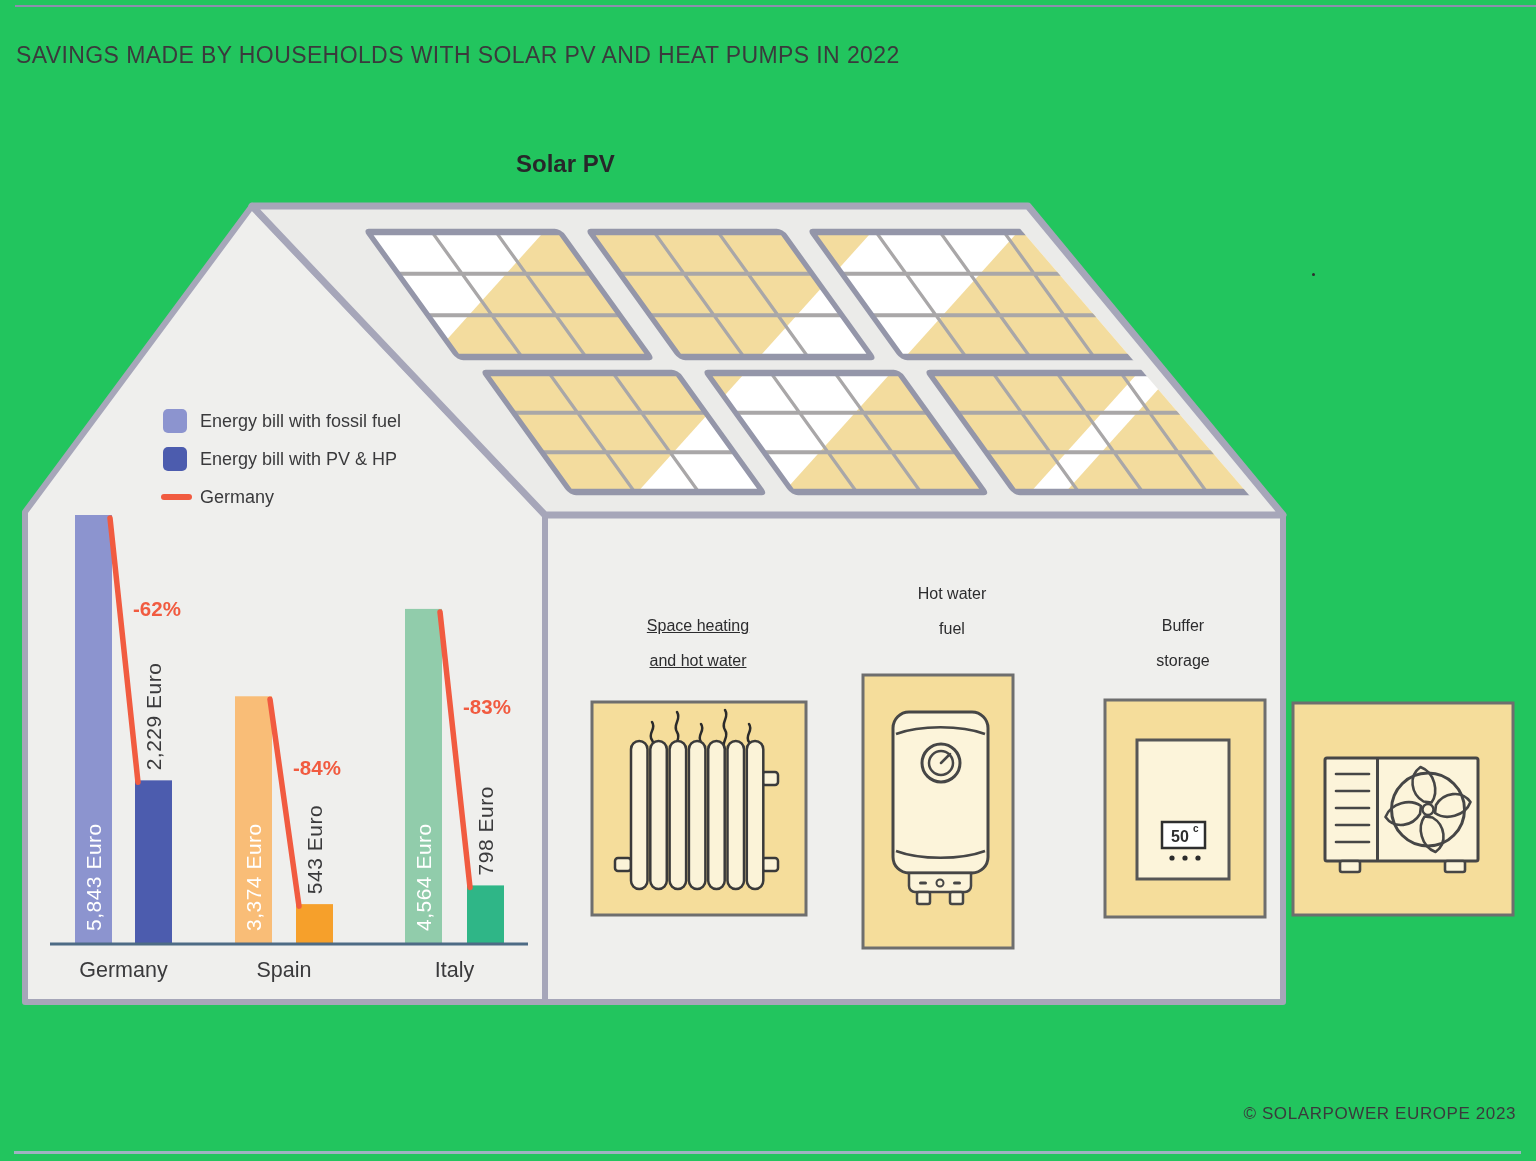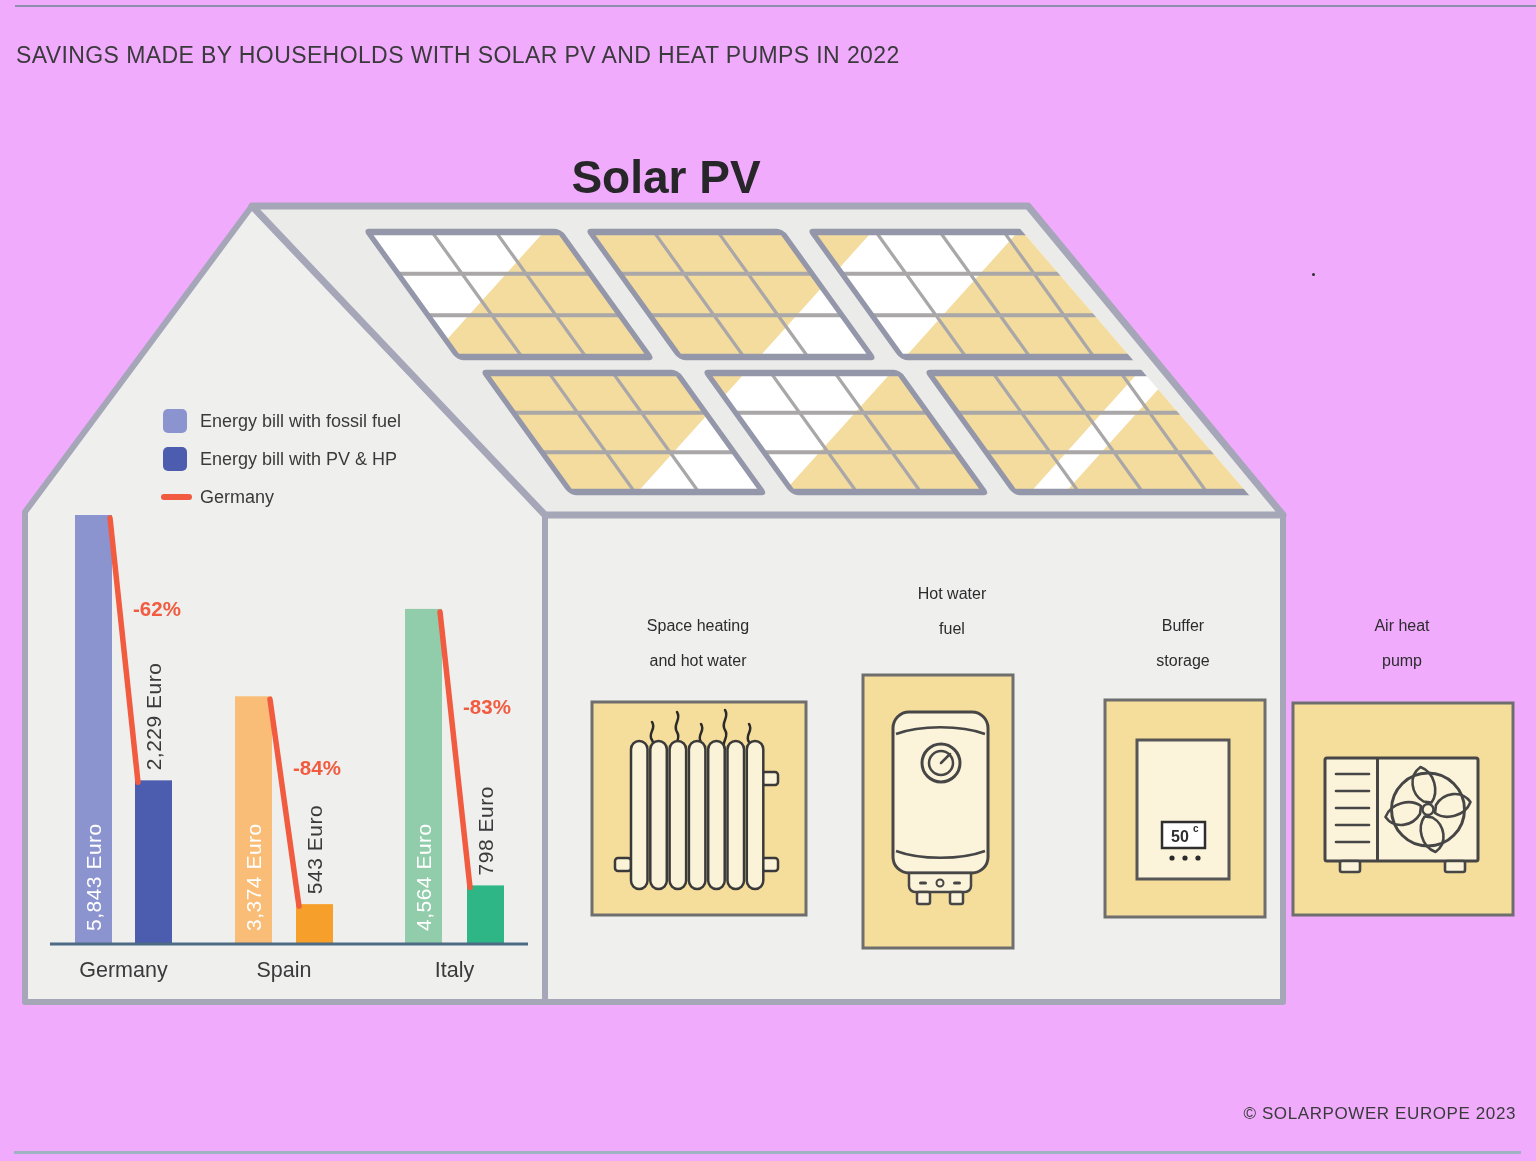--- a/index.html
+++ b/index.html
@@ -1,30 +1,30 @@
 <!DOCTYPE html>
 <html><head>
 <meta charset="utf-8">
 <style>
   html,body{margin:0;padding:0;background:#fff;}
-  .page{position:relative;width:1536px;height:1161px;background:#f0abfc;overflow:hidden;
+  .page{position:relative;width:1536px;height:1161px;background:#22c55e;overflow:hidden;
         font-family:"Liberation Sans",sans-serif;color:#3a3a3c;}
   .rule-top{position:absolute;left:15px;top:5px;width:1521px;height:2px;background:#8e8eae;}
   .rule-bottom{position:absolute;left:14px;top:1151px;width:1507px;height:3px;background:#9fb2c2;}
   .title{position:absolute;left:16px;top:42px;font-size:23px;letter-spacing:.4px;font-weight:500;color:#3a3a3c;}
-  .solar-pv{position:absolute;left:516px;top:150px;width:300px;text-align:center;
-            font-size:46px;font-weight:600;color:#27272a;}
+  .solar-pv{position:absolute;left:516px;top:150px;width:300px;
+            font-size:24px;font-weight:600;color:#27272a;}
   .house-svg{position:absolute;left:0;top:0;}
   .legend{position:absolute;left:163px;top:408px;}
   .legend-row{display:flex;align-items:center;height:26px;margin-bottom:12px;}
   .swatch{width:24px;height:24px;border-radius:5px;margin-right:13px;flex:0 0 auto;}
   .swatch-line{width:31px;height:6px;border-radius:3px;margin-right:8px;margin-left:-2px;flex:0 0 auto;}
   .legend-label{font-size:18px;color:#3a3a3c;white-space:nowrap;}
   .appl-label{position:absolute;text-align:center;font-size:16px;line-height:35px;color:#2c2c2e;font-weight:500;}
-  #lbl-space{left:568px;top:608px;width:260px;}
+  #lbl-space{left:568px;top:608px;width:260px;text-decoration:underline;}
   #lbl-tank{left:852px;top:576px;width:200px;}
   #lbl-buffer{left:1083px;top:608px;width:200px;}
   #lbl-pump{left:1300px;top:608px;width:204px;}
   .copyright{position:absolute;right:20px;top:1104px;font-size:17px;letter-spacing:.6px;color:#3a3a3c;}
   .stray-dot{position:absolute;left:1312px;top:273px;width:3px;height:3px;border-radius:50%;background:#2e2e2e;}
   svg text{font-family:"Liberation Sans",sans-serif;}
 </style>
 </head>
 <body>
 
@@ -234,23 +234,19 @@
     <div>and hot water</div>
   </div>
   <div class="appl-label" id="lbl-tank">
     <div>Hot water</div>
     <div>fuel</div>
   </div>
   <div class="appl-label" id="lbl-buffer">
     <div>Buffer</div>
     <div>storage</div>
   </div>
-  <div class="appl-label" id="lbl-pump">
-    <div>Air heat</div>
-    <div>pump</div>
-  </div>
 
   <div class="stray-dot"></div>
 
   <div class="copyright">© SOLARPOWER EUROPE 2023</div>
 
   <div class="rule-bottom"></div>
 </div>
 
 </body></html>

